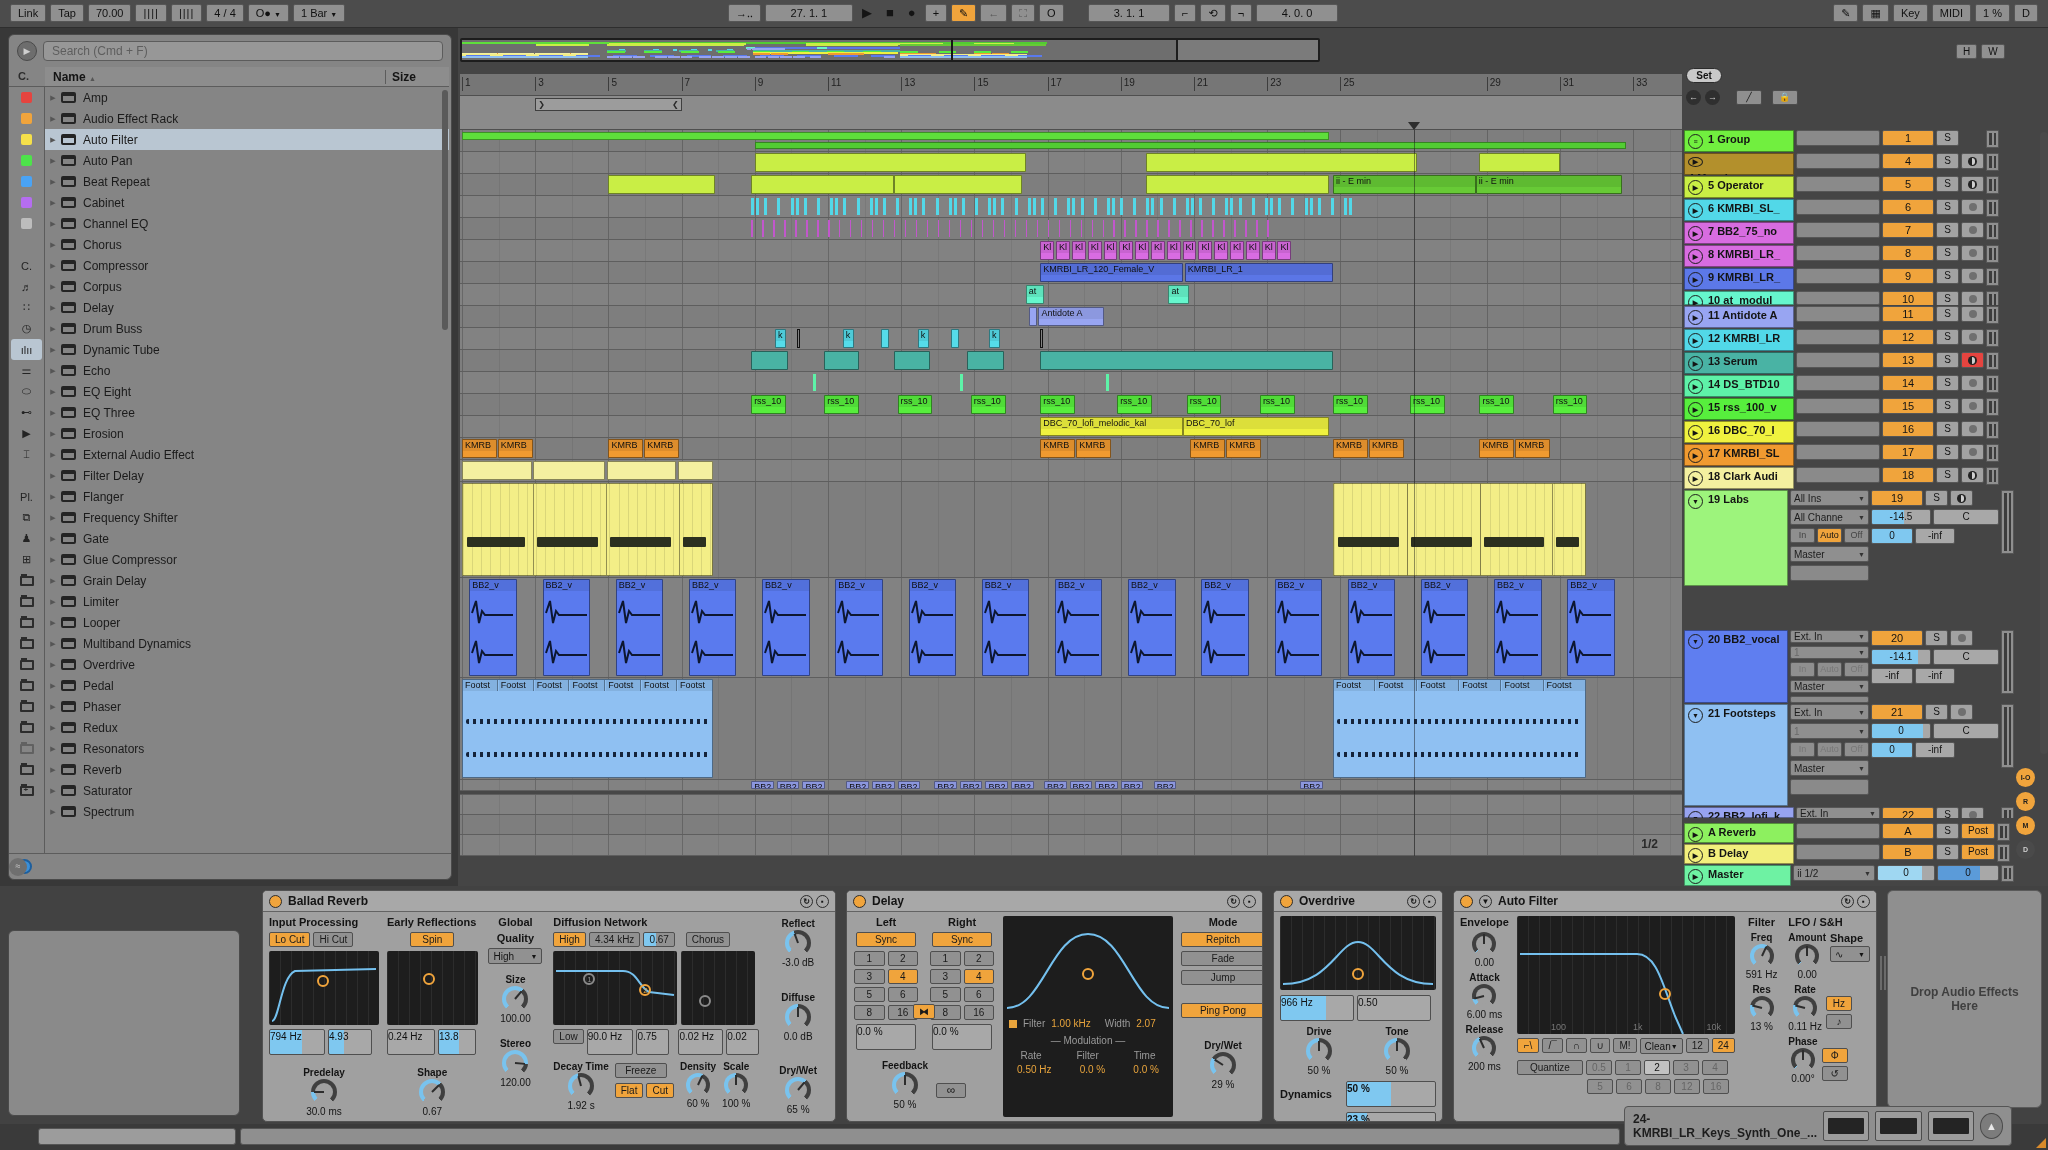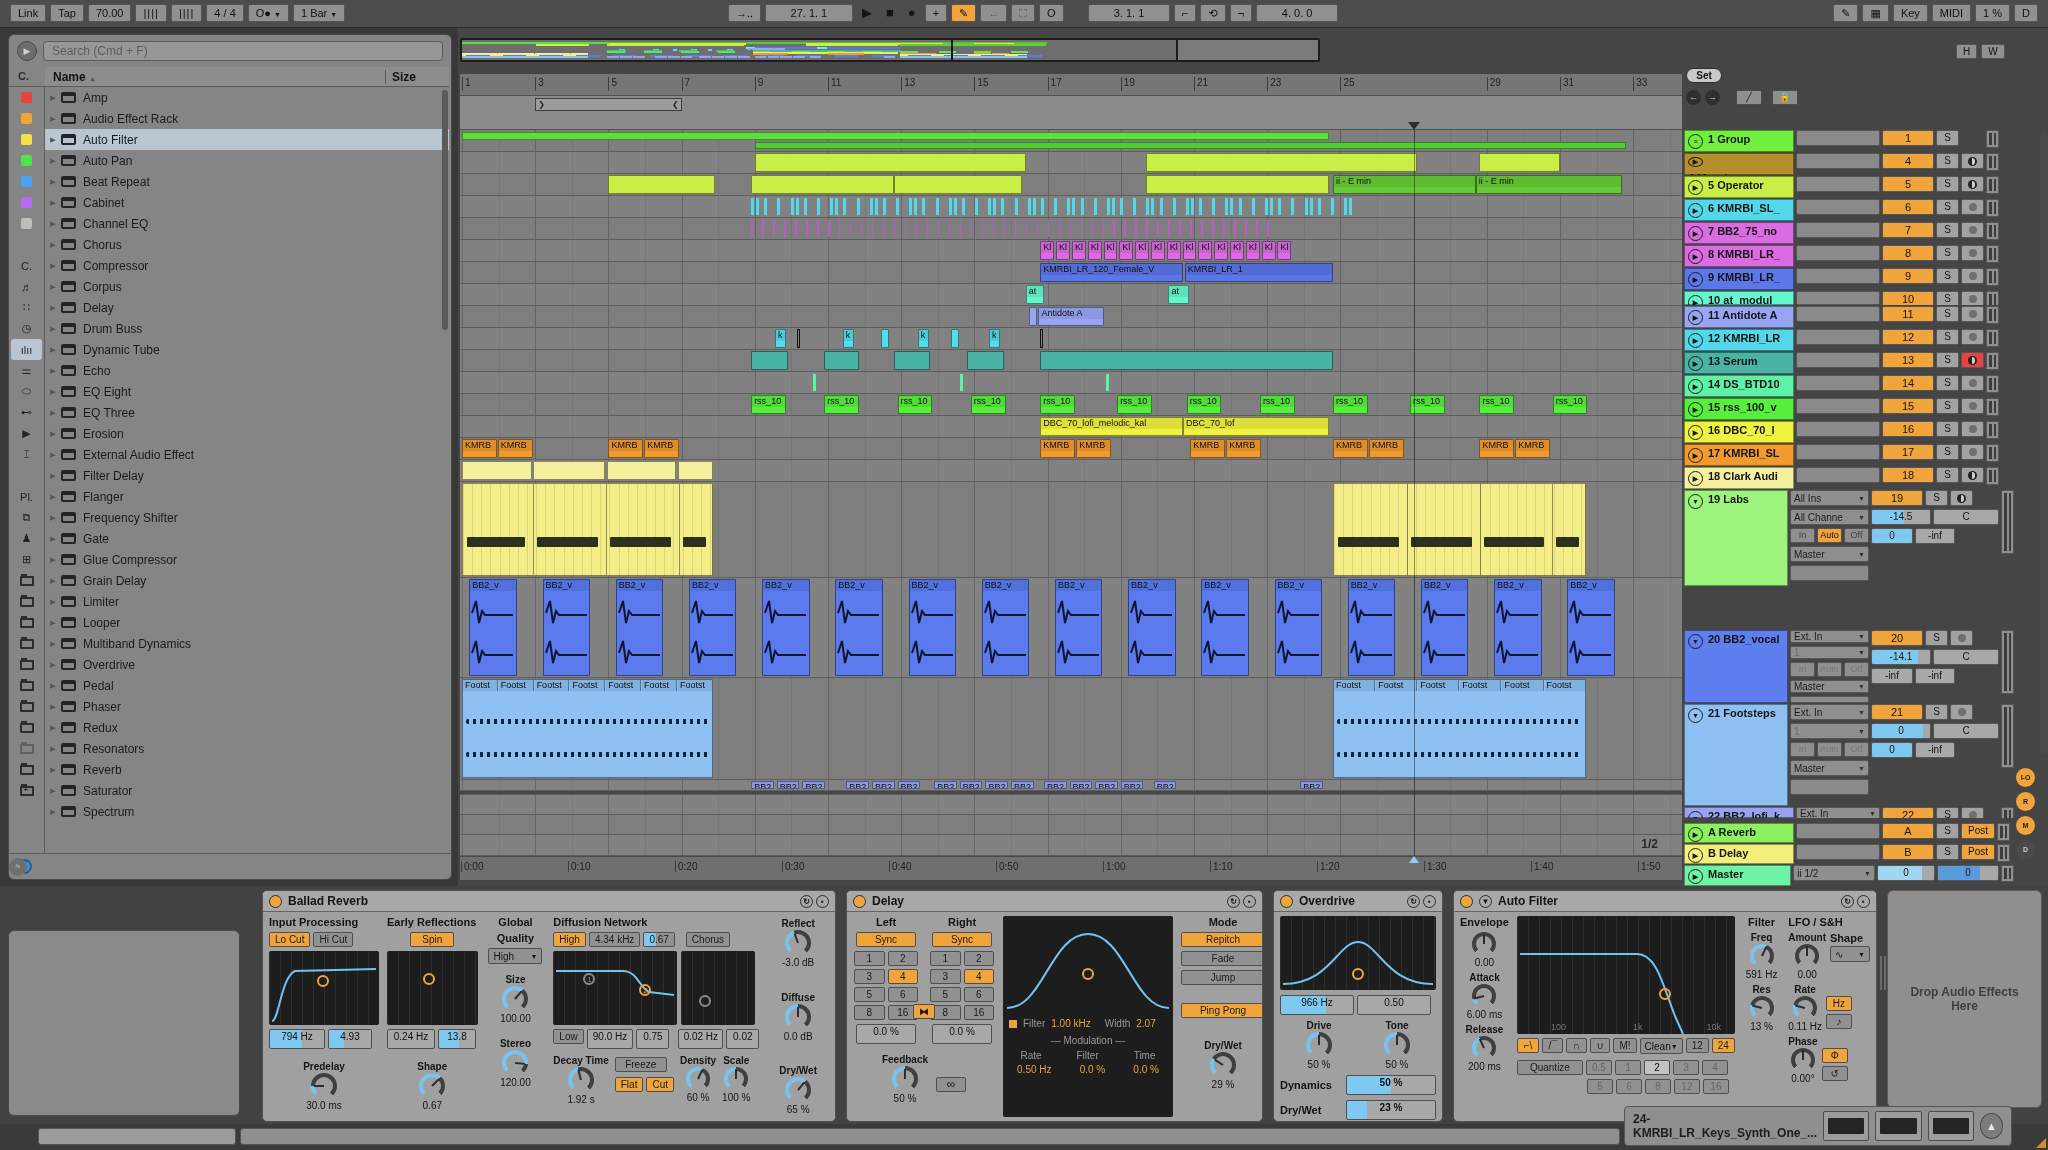--- a/index.html
+++ b/index.html
@@ -116,21 +116,21 @@
   .dcol{display:flex;flex-direction:column;gap:4px}
   .dhdr{font-weight:bold;font-size:11px}
   .btnrow{display:flex;gap:3px}
   .dbtn{background:#919191;border:1px solid #4f4f4f;border-radius:2px;font-size:10px;padding:0 5px;height:15px;line-height:13px;text-align:center;color:#1a1a1a}
   .dbtn.on{background:#f0a43c}
   .dbtn.sel{background:#c2c2c2}
   .graph{background:#1d1d1d;border-radius:2px;position:relative;background-image:repeating-linear-gradient(90deg,#2c2c2c 0 1px,transparent 1px 11px)}
   .ring{position:absolute;width:12px;height:12px;border:2px solid #f0a43c;border-radius:50%}
   .ring.gray{border-color:#8a8a8a}
   .ringlab{position:absolute;font-size:8px;color:#8a8a8a}
-  .vbox{background:#a8a8a8;border:1px solid #4f4f4f;border-radius:2px;font-size:10px;text-align:center;height:20px;line-height:13px;color:#101010}
+  .vbox{background:#a8a8a8;border:1px solid #4f4f4f;border-radius:2px;font-size:10px;text-align:left;height:26px;line-height:13px;color:#101010}
   .vrow{display:flex;gap:3px}
   .kgrp{display:flex;flex-direction:column;align-items:center;gap:1px;font-size:10px}
   .kgrp .klab{font-weight:bold;font-size:10px}
   .knob{width:26px;height:26px;border-radius:50%;position:relative;
     background:conic-gradient(from 225deg,#79c3ee 0deg var(--arc,90deg),#3f3f3f var(--arc,90deg) 270deg,transparent 270deg 360deg)}
   .knob::before{content:"";position:absolute;inset:4px;border-radius:50%;background:#a0a0a0}
   .knob::after{content:"";position:absolute;left:50%;top:50%;width:2px;height:10px;background:#2d2d2d;transform-origin:50% 0;transform:translate(-50%,0) rotate(var(--rot,180deg))}
   .sml .knob{width:24px;height:24px}
   select.dsel,.dsel{background:#919191;border:1px solid #4f4f4f;border-radius:2px;font-size:10px;height:16px;display:flex;align-items:center;justify-content:space-between;padding:0 4px}
   .darkpane{background:#1d1d1d;border-radius:2px;color:#9a9a9a}
@@ -1166,35 +1166,20 @@
         </div>
       </div>
       <div class="lane lane-div" style="height: 4px;"></div>
       <div class="lane alt" style="height: 20px;"></div>
       <div class="lane" style="height: 20px;"></div>
       <div class="lane alt" style="height: 21px;">
         <span class="lane-right-label">1/2</span>
       </div>
       <div id="lane-playline" style="left: 953.6px;"></div>
     </div>
-  <div id="timeruler">
-      <span class="timelab" style="left: 1px;">0:00</span>
-      <span class="timelab" style="left: 108px;">0:10</span>
-      <span class="timelab" style="left: 215px;">0:20</span>
-      <span class="timelab" style="left: 322px;">0:30</span>
-      <span class="timelab" style="left: 429px;">0:40</span>
-      <span class="timelab" style="left: 536px;">0:50</span>
-      <span class="timelab" style="left: 643px;">1:00</span>
-      <span class="timelab" style="left: 750px;">1:10</span>
-      <span class="timelab" style="left: 857px;">1:20</span>
-      <span class="timelab" style="left: 964px;">1:30</span>
-      <span class="timelab" style="left: 1071px;">1:40</span>
-      <span class="timelab" style="left: 1178px;">1:50</span>
-      <div id="ruler-tri" style="left: 948.6px;"></div>
-    </div>
   <div id="headers">
       <div class="trow" style="height: 22px;">
         <div class="tname" style="background: rgb(113, 239, 63);">
           <span class="ticon">≡</span>
           <span>1 Group</span>
         </div>
         <div class="tio">
           <div class="iobox empty"></div>
         </div>
         <div class="tright">

